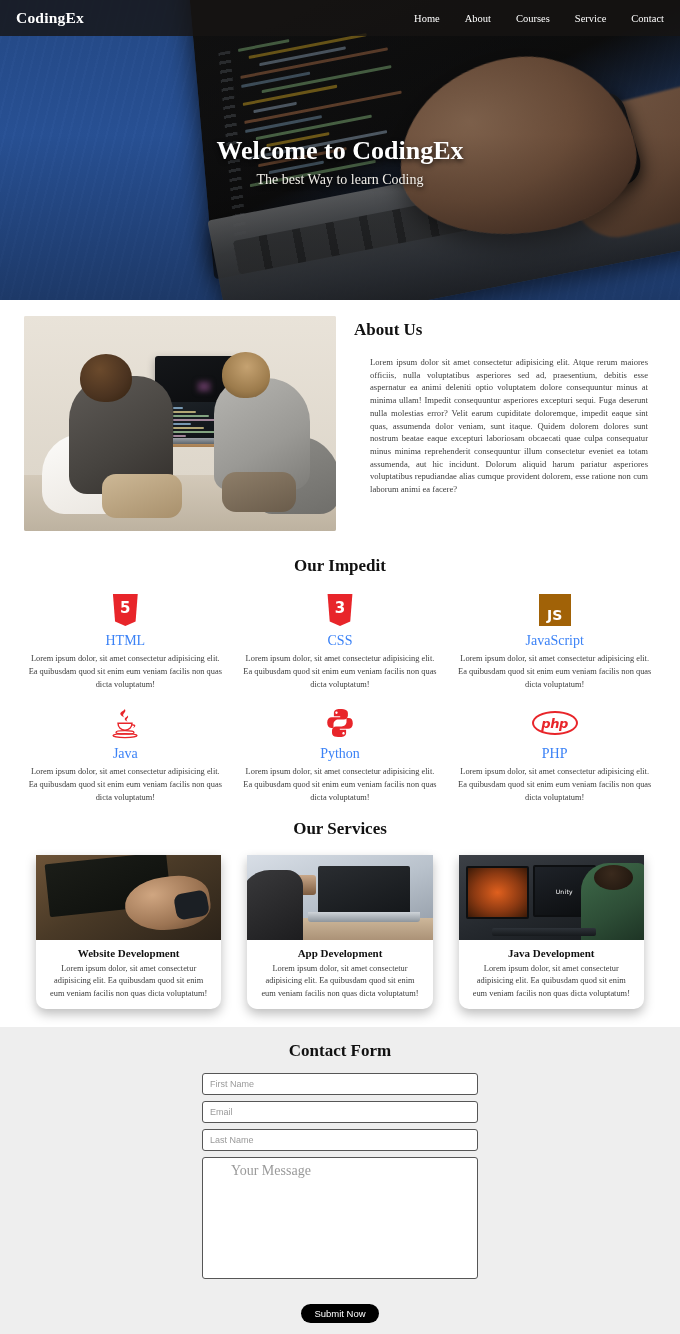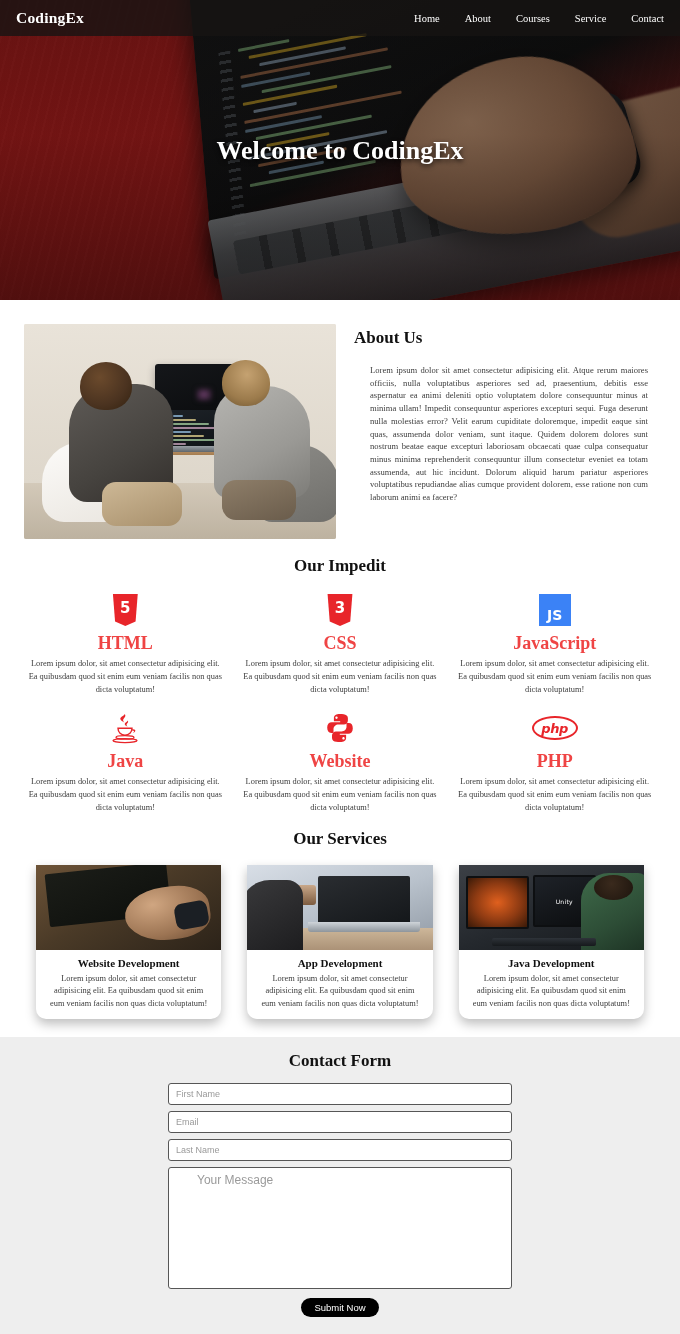--- a/index.html
+++ b/index.html
@@ -7,21 +7,21 @@
   body {
     width:680px; height:1334px;
     font-family:"Liberation Serif", serif;
     background:#ffffff;
     overflow:hidden;
   }
 
   
   .hero{
     position:relative; width:680px; height:300px; overflow:hidden;
-    background:#b91c1c;
+    background:#3b82f6;
   }
   .hero-bg{ position:absolute; inset:0; overflow:hidden; }
   
   .desk{
     position:absolute; inset:0;
     background:
       linear-gradient(118deg, #5a4staging 0%, #000 0%),
       linear-gradient(100deg, #7a5c3d 0%, #6b4f33 22%, #4e3a26 48%, #32251a 72%, #1b140e 100%);
   }
   .wood-grain{
@@ -113,21 +113,21 @@
     color:#fff; font-size:26px; font-weight:bold; margin:0 0 6px 0;
     text-shadow:0 2px 5px rgba(0,0,0,.8);
   }
   .hero-sub{
     color:#f2efe9; font-size:14px; margin:0;
     text-shadow:0 2px 5px rgba(0,0,0,.85);
   }
 
   
   .about{
-    display:flex; gap:18px; padding:24px 16px 0 24px; height:242px;
+    display:flex; gap:18px; padding:16px 16px 0 24px; height:242px;
   }
   .about-img{
     width:312px; height:215px; border-radius:2px; position:relative; overflow:hidden;
     background:linear-gradient(180deg,#e8e2d8 0%,#ded6c9 58%,#cfc5b5 100%);
     flex:0 0 auto;
   }
   .wall{ position:absolute; left:0; top:0; right:0; height:74%;
     background:linear-gradient(180deg,#e9e3d9 0%,#ded7cb 100%); }
   .floor{ position:absolute; left:0; bottom:0; right:0; height:26%;
     background:linear-gradient(180deg,#d3c9b9 0%,#bdb2a0 100%); }
@@ -209,33 +209,33 @@
   .section-title{
     text-align:center; font-size:17px; font-weight:bold; color:#111;
     margin:0; padding:14px 0 16px;
   }
   .courses-grid{
     display:grid; grid-template-columns:repeat(3,1fr);
     padding:0 18px; row-gap:14px;
   }
   .course{ text-align:center; padding:0 8px; }
   .course-icon{ height:36px; display:flex; align-items:center; justify-content:center; margin-bottom:5px; }
-  .course-name{ font-size:18px; font-weight:bold; color:#ef4444; margin:0 0 4px; }
+  .course-name{ font-size:14px; font-weight:normal; color:#3b82f6; margin:0 0 4px; }
   .course-desc{ font-size:8.4px; line-height:1.52; color:#3d3d3d; margin:0; }
 
   
   .ico-html5, .ico-css3{ width:27px; height:32px; position:relative; }
   .shield{ width:100%; height:100%; background:#e8252a; clip-path:polygon(4% 0,96% 0,88% 86%,50% 100%,12% 86%); position:relative; }
   .shield span{
     position:absolute; inset:0; display:flex; align-items:center; justify-content:center;
     color:#fff; font-family:"DejaVu Sans", sans-serif; font-weight:bold; font-size:15px;
     padding-bottom:5px;
   }
   .ico-js{
-    width:32px; height:32px; background:#3b82f6; display:flex; align-items:flex-end; justify-content:center;
+    width:32px; height:32px; background:#a16207; display:flex; align-items:flex-end; justify-content:center;
   }
   .ico-js span{ color:#fff; font-family:"DejaVu Sans",sans-serif; font-weight:bold; font-size:14px; padding-bottom:3px; }
   .ico-php{
     width:46px; height:24px; border:2.2px solid #e8252a; border-radius:50%;
     display:flex; align-items:center; justify-content:center;
   }
   .ico-php span{
     color:#e8252a; font-family:"DejaVu Sans",sans-serif; font-style:italic;
     font-weight:bold; font-size:13px; letter-spacing:-.4px;
   }
@@ -321,33 +321,33 @@
   .service-name{ font-size:11px; font-weight:bold; color:#111; margin:7px 0 4px; }
   .service-desc{ font-size:8.4px; line-height:1.5; color:#3d3d3d; margin:0; padding:0 14px; }
 
   
   .contact{
     background:#eeeeee; margin-top:18px; padding:14px 0 18px;
   }
   .contact-title{
     text-align:center; font-size:17px; font-weight:bold; color:#111; margin:0 0 12px;
   }
-  .contact-form{ width:344px; margin:0 auto; }
+  .contact-form{ width:276px; margin:0 auto; }
   .contact-form input, .contact-form textarea{
     display:block; width:100%; margin-bottom:6px;
     border:1px solid #565656; border-radius:3px;
     background:#fff; padding:5px 7px; color:#222;
     font-family:"Liberation Sans", sans-serif; font-size:9px;
   }
   .contact-form textarea{
-    height:122px; resize:none; font-family:Liberation Sans, sans-serif; font-size:12px;padding-left:28px;
+    height:122px; resize:none; font-family:Liberation Serif, serif; font-size:14px;padding-left:28px;
   }
   .contact-form input::placeholder{ color:#9a9a9a; }
   .contact-form textarea::placeholder{ color:#9a9a9a; }
-  .submit-wrap{ text-align:center; margin-top:8px; }
+  .submit-wrap{ text-align:center; margin-top:24px; }
   .submit-btn{
     background:#000; color:#fff; border:none; border-radius:12px;
     padding:4px 13px; font-family:"Liberation Sans",sans-serif; font-size:9.5px;
     cursor:pointer;
   }
 </style>
 </head>
 <body>
 
 <div class="hero">
@@ -391,20 +391,21 @@
       <a href="#">Home</a>
       <a href="#">About</a>
       <a href="#">Courses</a>
       <a href="#">Service</a>
       <a href="#">Contact</a>
     </nav>
   </div>
 
   <div class="hero-text">
     <h1 class="hero-title">Welcome to CodingEx</h1>
+    <p class="hero-sub">The best Way to learn Coding</p>
   </div>
 </div>
 
 <section class="about">
   <div class="about-img">
     <div class="wall"></div>
     <div class="floor"></div>
     <div class="desk2"></div>
     <div class="monitor"></div>
     <div class="side-screen"></div>
@@ -487,21 +488,21 @@
       <p class="course-desc">Lorem ipsum dolor, sit amet consectetur adipisicing elit. Ea quibusdam quod sit enim eum veniam facilis non quas dicta voluptatum!</p>
     </div>
 
     <div class="course">
       <div class="course-icon">
         <svg class="ico-python" viewBox="0 0 28 30">
           <path d="M13.9 1c-3.6 0-6 1.4-6 4v3.2h6.3v1H5.8c-2.6 0-4.6 1.8-4.6 5.4s1.5 5.3 4 5.3h2.3v-3.6c0-2.6 2.2-4.7 4.9-4.7h5.5c2.3 0 4-1.8 4-4.1V5c0-2.3-1.9-3.5-4.2-3.8C16.6 1.1 15.2 1 13.9 1zm-3.4 2.4c.7 0 1.2.5 1.2 1.2S11.2 5.9 10.5 5.9 9.3 5.3 9.3 4.6s.5-1.2 1.2-1.2z" fill="#e8252a"></path>
           <path d="M14.1 29c3.6 0 6-1.4 6-4v-3.2h-6.3v-1h8.4c2.6 0 4.6-1.8 4.6-5.4s-1.5-5.3-4-5.3h-2.3v3.6c0 2.6-2.2 4.7-4.9 4.7H10c-2.3 0-4 1.8-4 4.1V25c0 2.3 1.9 3.5 4.2 3.8 1.1.1 2.5.2 3.9.2zm3.4-2.4c-.7 0-1.2-.5-1.2-1.2s.5-1.3 1.2-1.3 1.2.6 1.2 1.3-.5 1.2-1.2 1.2z" fill="#e8252a"></path>
         </svg>
       </div>
-      <h3 class="course-name">Website</h3>
+      <h3 class="course-name">Python</h3>
       <p class="course-desc">Lorem ipsum dolor, sit amet consectetur adipisicing elit. Ea quibusdam quod sit enim eum veniam facilis non quas dicta voluptatum!</p>
     </div>
 
     <div class="course">
       <div class="course-icon">
         <div class="ico-php">
             <span>php</span>
           </div>
       </div>
       <h3 class="course-name">PHP</h3>

